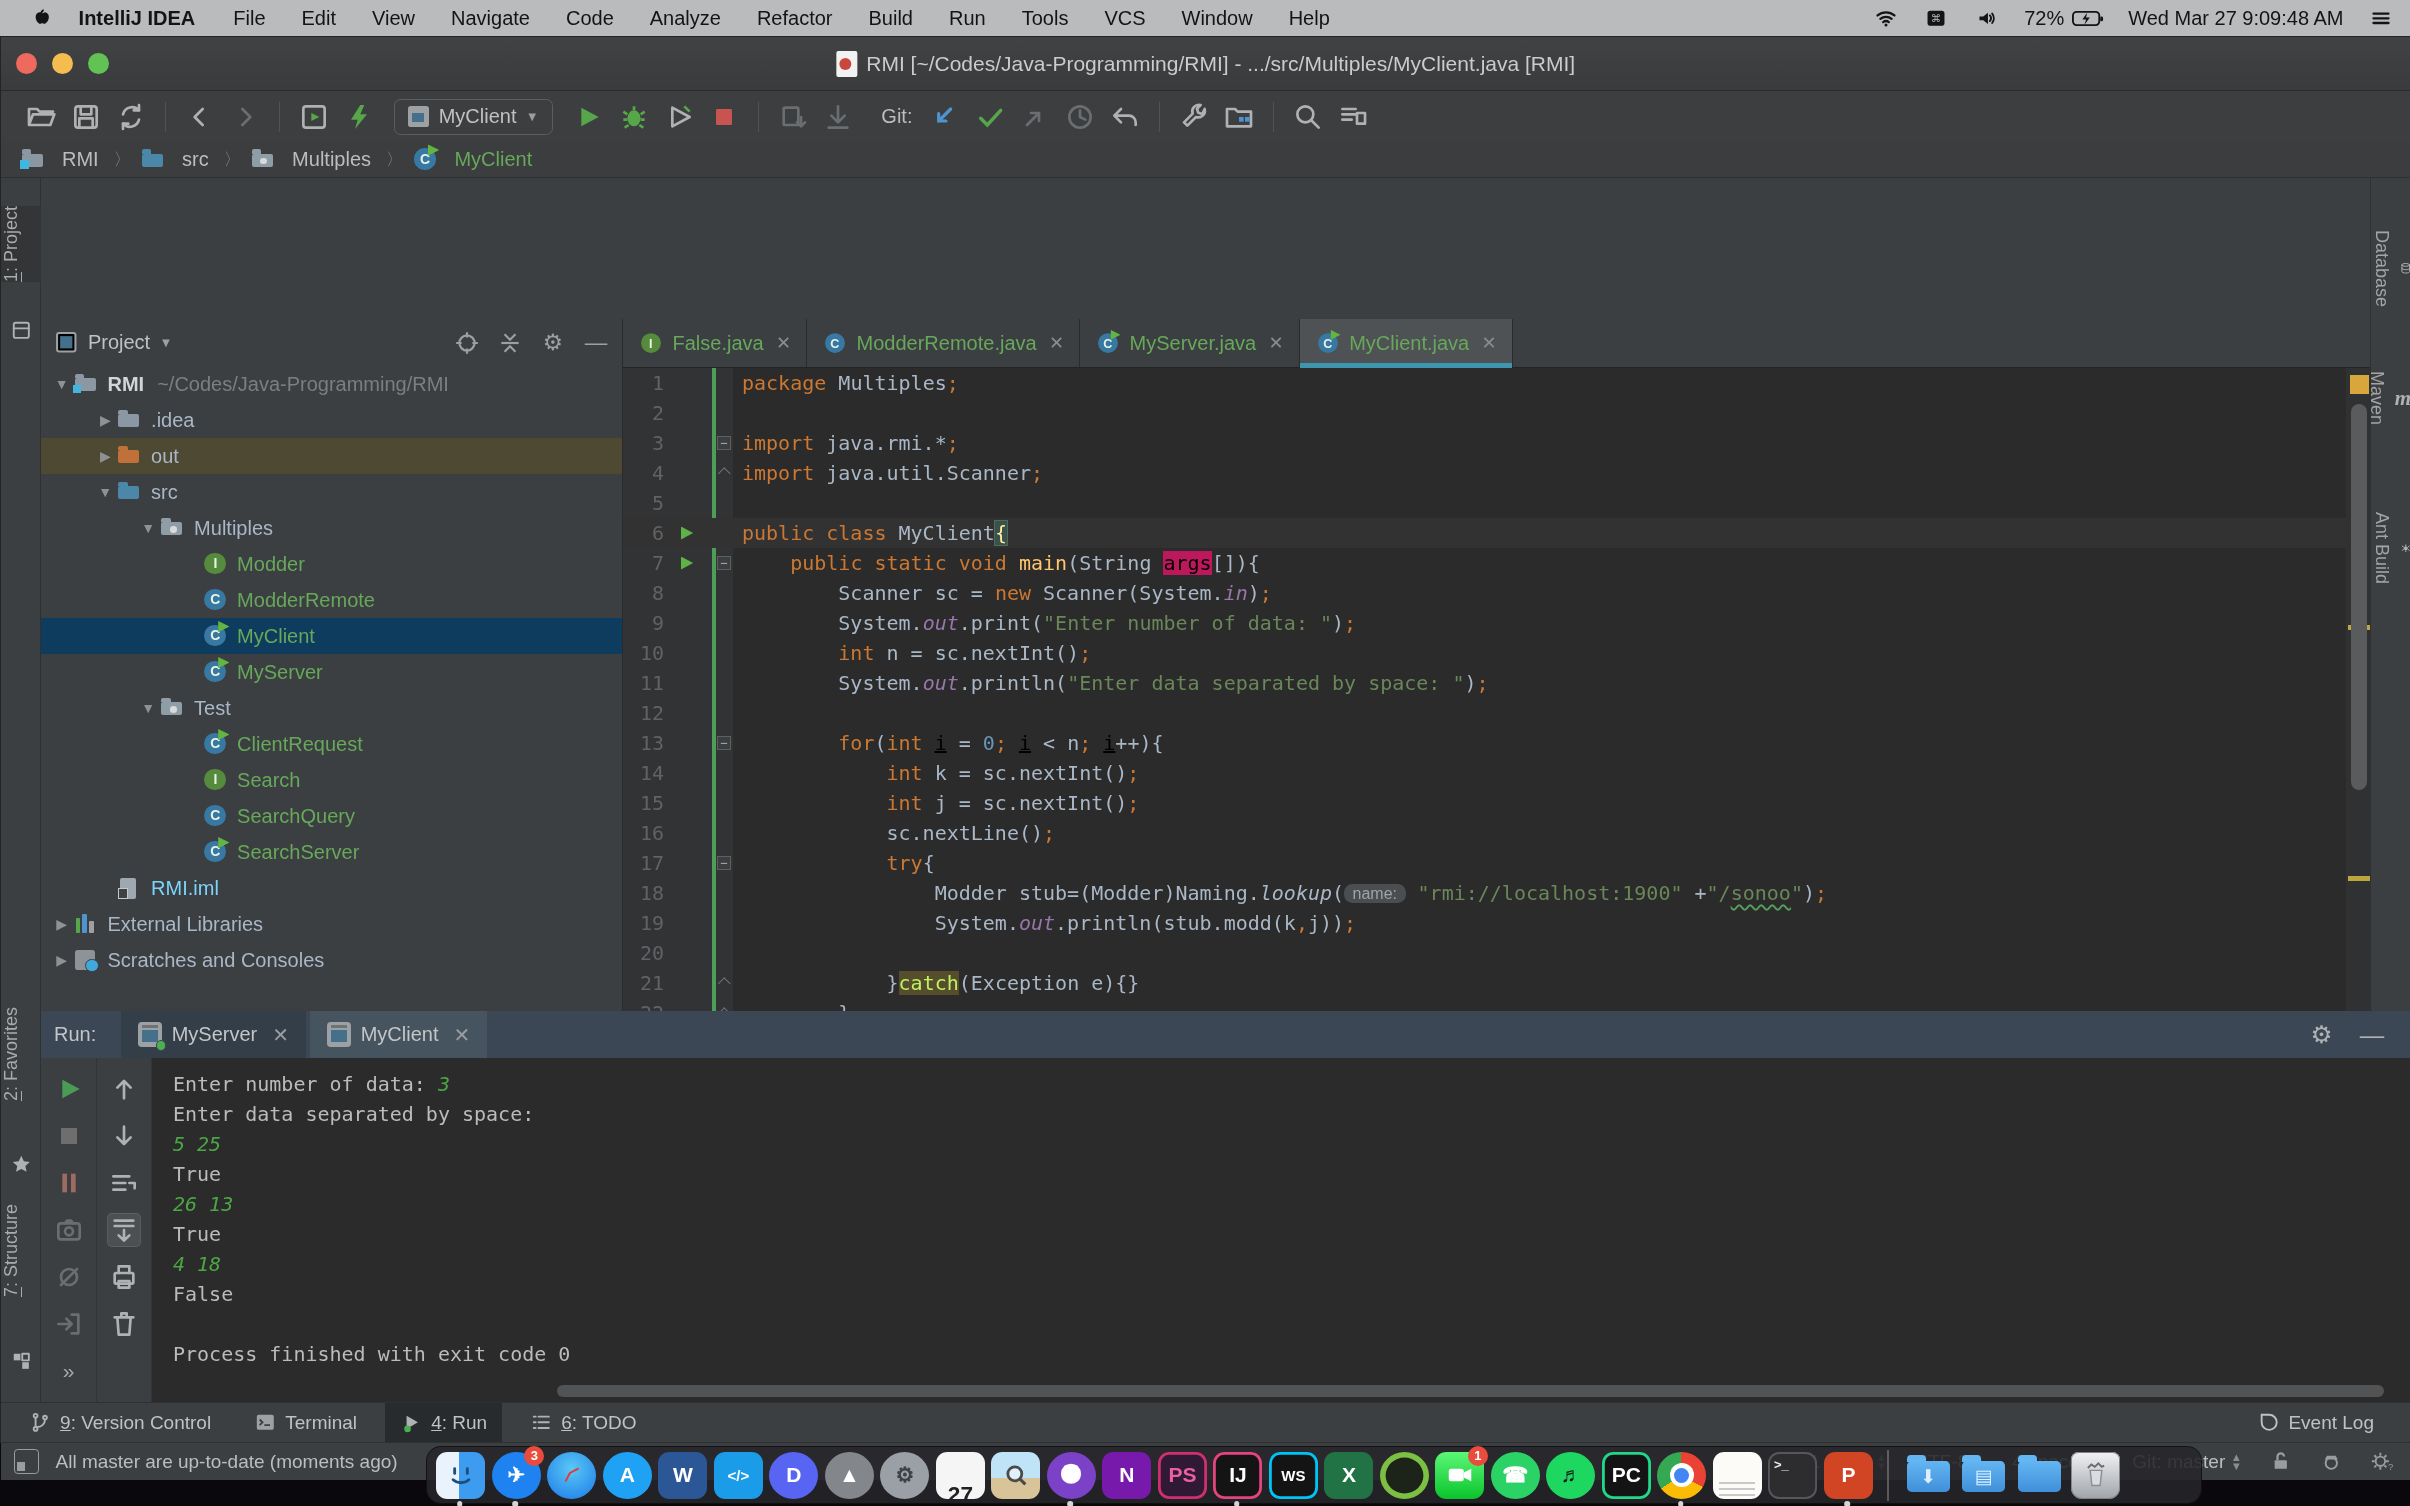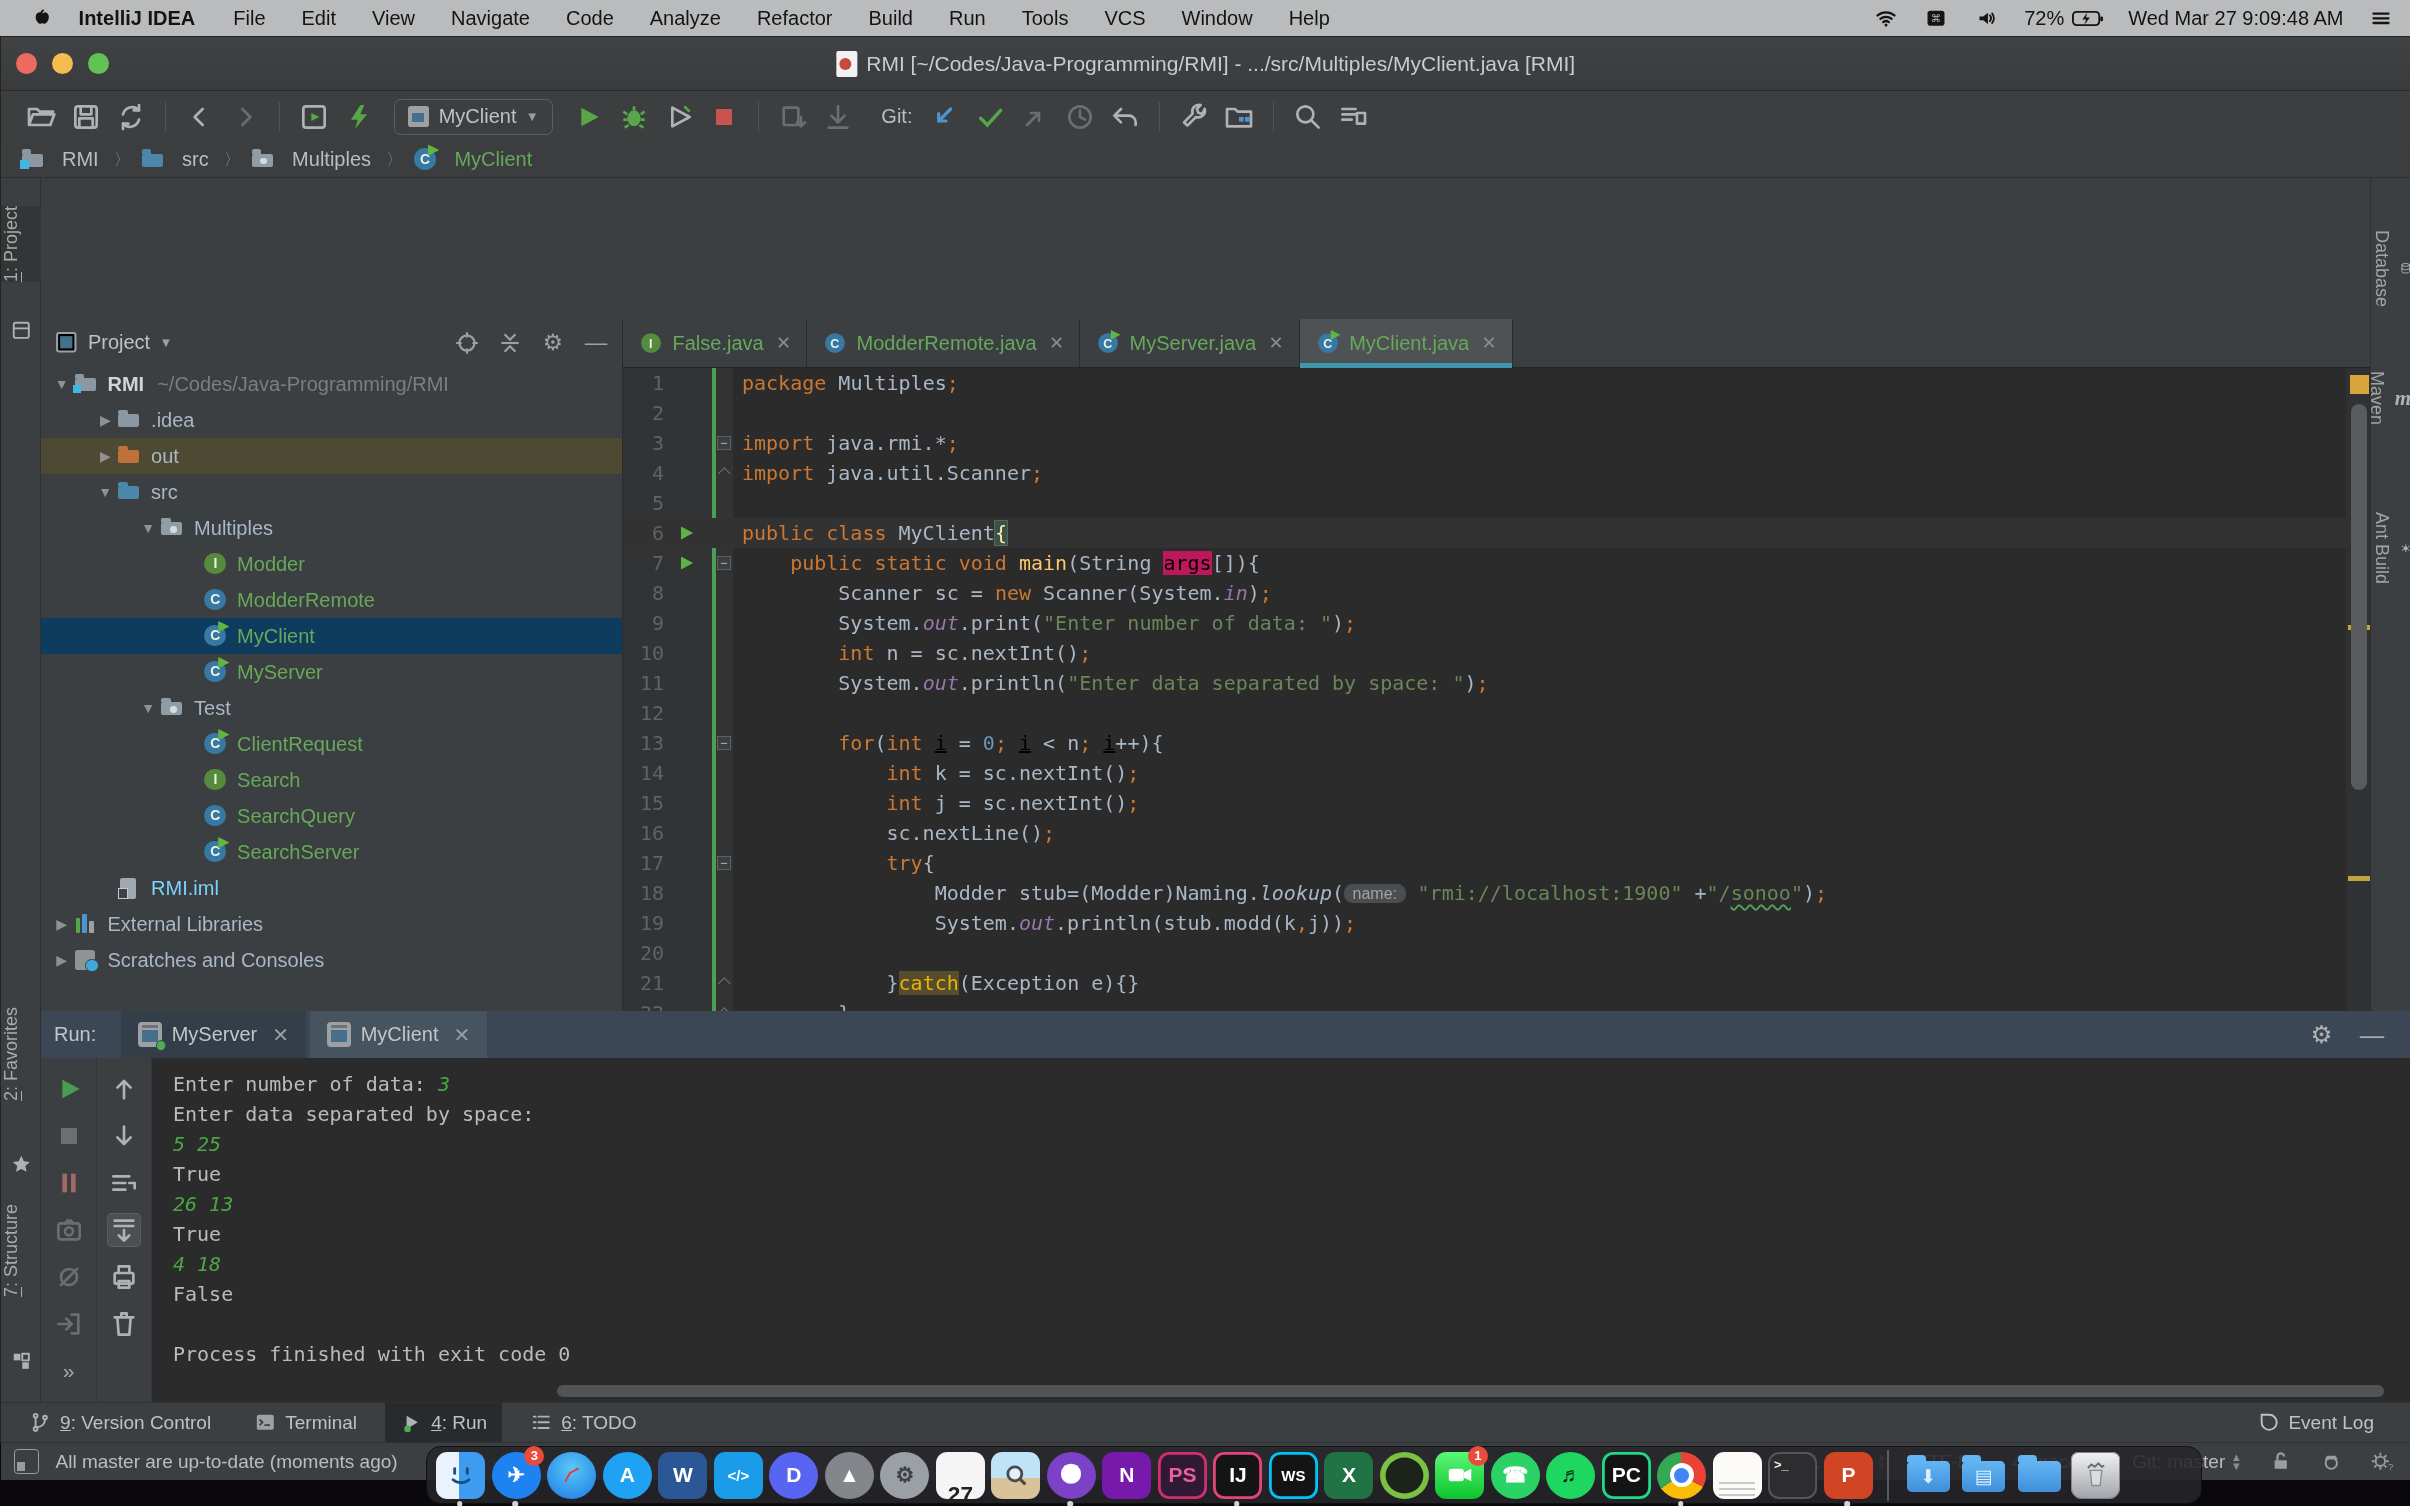--- a/index.html
+++ b/index.html
@@ -117,21 +117,21 @@
   .cl .folde { position:absolute; left:97px; top:11.3px; width:8.5px; height:8.5px; border-left:1.9px solid #707274;
                border-top:1.9px solid #707274; transform:rotate(45deg); }
   .cl .code { position:absolute; left:119px; top:0; }
   .tk-kw { color:#CC7832; } .tk-pl { color:#A9B7C6; } .tk-s { color:#6A8759; }
   .tk-num { color:#6897BB; } .tk-f { color:#9876AA; font-style:italic; }
   .tk-m { color:#FFC66D; } .tk-im { color:#A9B7C6; font-style:italic; }
   .tk-args { background:#be185d; }
   .tk-brace { color:#FFEF98; background:#3B514D; box-shadow:0 0 0 0.9px #53735F; }
   .tk-u { text-decoration:underline; }
   .tk-typo { color:#6A8759; text-decoration:underline wavy #55A05A; text-underline-offset:3.8px; }
-  .tk-catch { color:#eab308; background:#554D2B; }
+  .tk-catch { color:#bef264; background:#554D2B; }
   .tk-inlay { background:#4B4E50; color:#9FA3A6; border-radius:8.5px; padding:0.9px 8.5px;
               font:16px "Liberation Sans",sans-serif; vertical-align:0.9px; }
 
   #ed-crumb { position:absolute; left:0; bottom:0; width:100%; height:38px; background:#3C3F41;
               border-top:0.9px solid #2E3032; color:#BBBDBF; font-size:20px; line-height:38px; padding-left:122px; }
 
   
   #estripe { position:absolute; right:0; top:49px; width:26px; height:746px; background:#2F3133; }
   #estripe .mark-top { position:absolute; left:3.8px; top:6.6px; width:19px; height:19px; background:#D9A63C; }
   #estripe .tick { position:absolute; left:1.9px; width:22.6px; height:4.7px; background:#BEA53C; }

